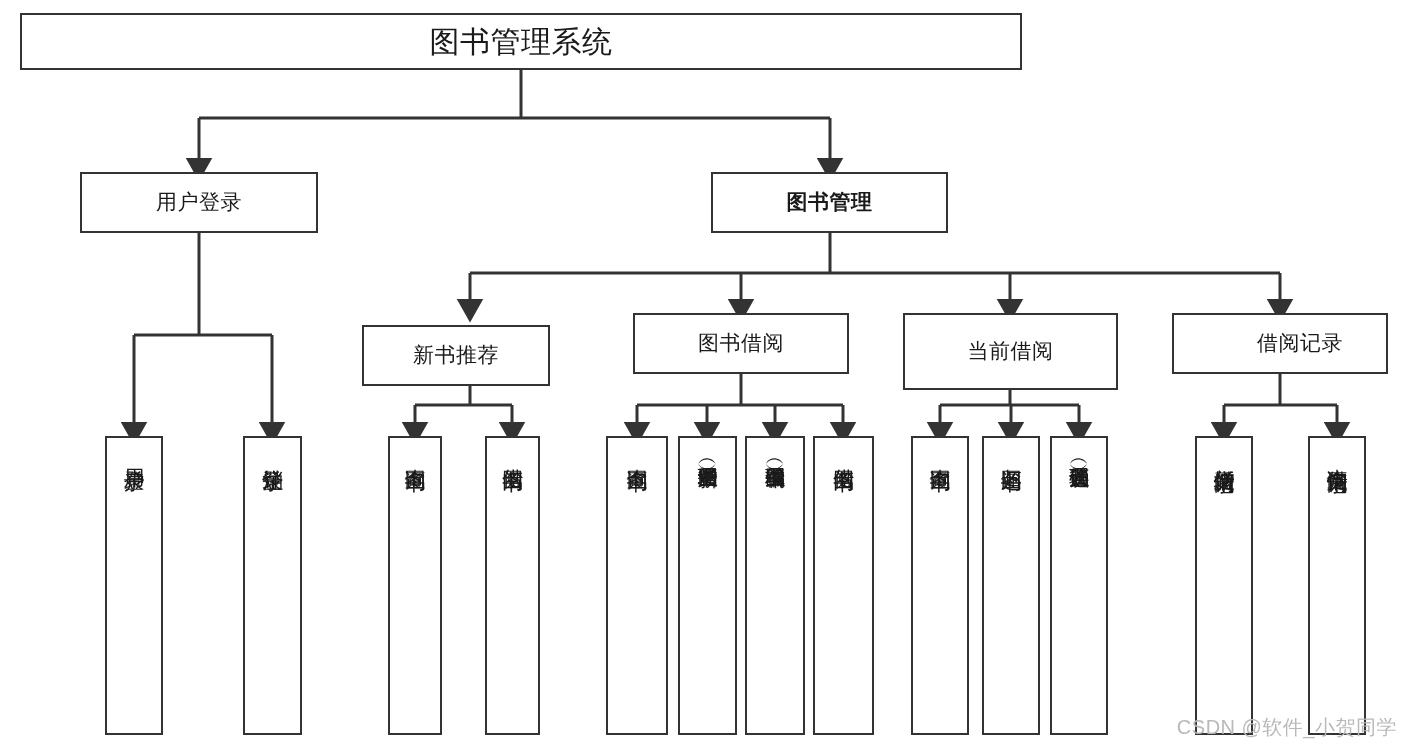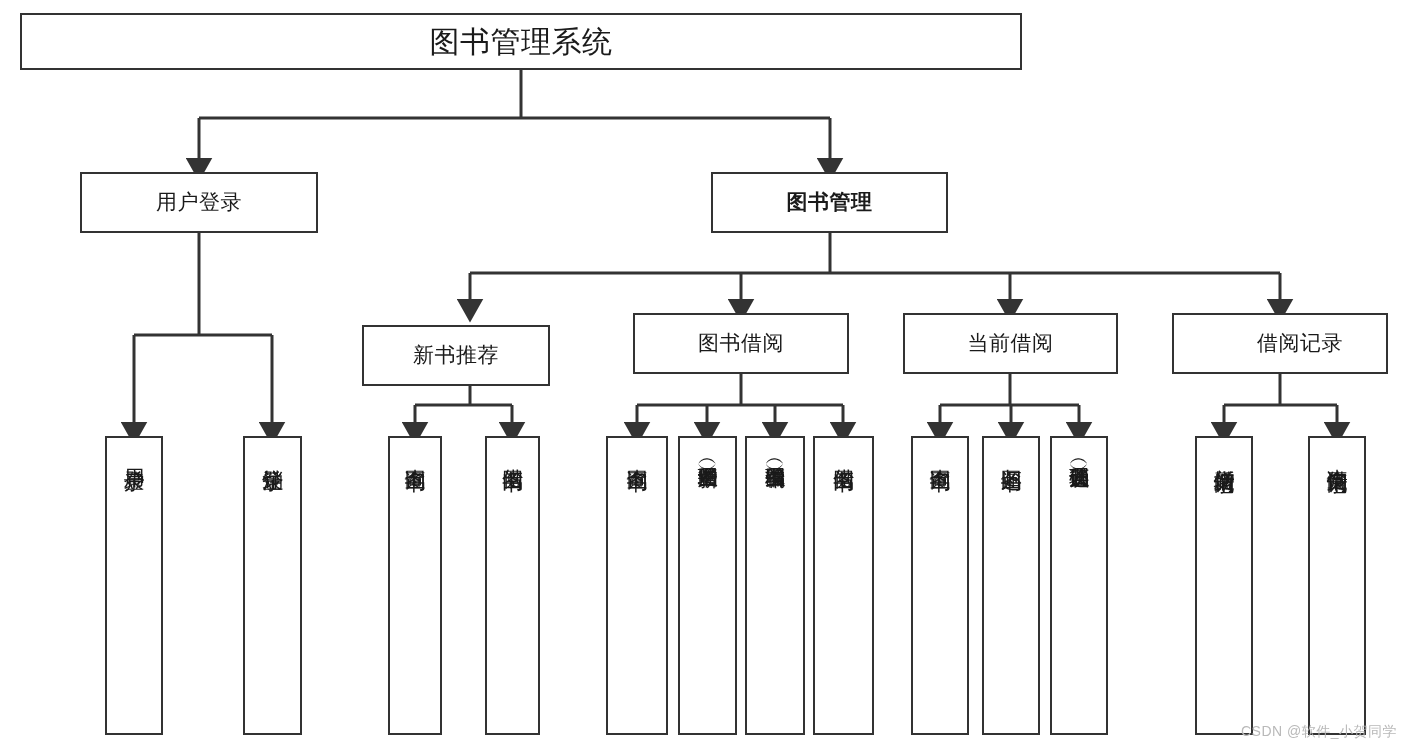--- a/index.html
+++ b/index.html
@@ -62,21 +62,21 @@
     white-space: nowrap;
   }
   .node.vertical.tight .node-label {
     font-size: 20px;
     letter-spacing: 0px;
   }
   #watermark {
     position: absolute;
     right: 8px;
     bottom: 6px;
-    font-size: 14px;
+    font-size: 20px;
     color: #b9b9b9;
     white-space: nowrap;
     letter-spacing: 0.5px;
   }
 </style>
 </head>
 <body>
 
 <div id="diagram-root">
 
@@ -139,21 +139,21 @@
       </div>
       <div class="node horizontal" style="left: 711px; top: 172px; width: 237px; height: 61px; font-weight: bold;">
         <span class="node-label">图书管理</span>
       </div>
       <div class="node horizontal" style="left: 362px; top: 325px; width: 188px; height: 61px;">
         <span class="node-label">新书推荐</span>
       </div>
       <div class="node horizontal" style="left: 633px; top: 313px; width: 216px; height: 61px;">
         <span class="node-label">图书借阅</span>
       </div>
-      <div class="node horizontal" style="left: 903px; top: 313px; width: 215px; height: 61px;">
+      <div class="node horizontal" style="left: 903px; top: 313px; width: 215px; height: 77px;">
         <span class="node-label">当前借阅</span>
       </div>
       <div class="node horizontal" style="left: 1172px; top: 313px; width: 216px; height: 61px; padding-left: 40px;">
         <span class="node-label">借阅记录</span>
       </div>
       <div class="node vertical" style="left: 105px; top: 436px; width: 58px; height: 299px;">
         <span class="node-label">用户登录</span>
       </div>
       <div class="node vertical" style="left: 243px; top: 436px; width: 59px; height: 299px;">
         <span class="node-label">注销登录</span>

